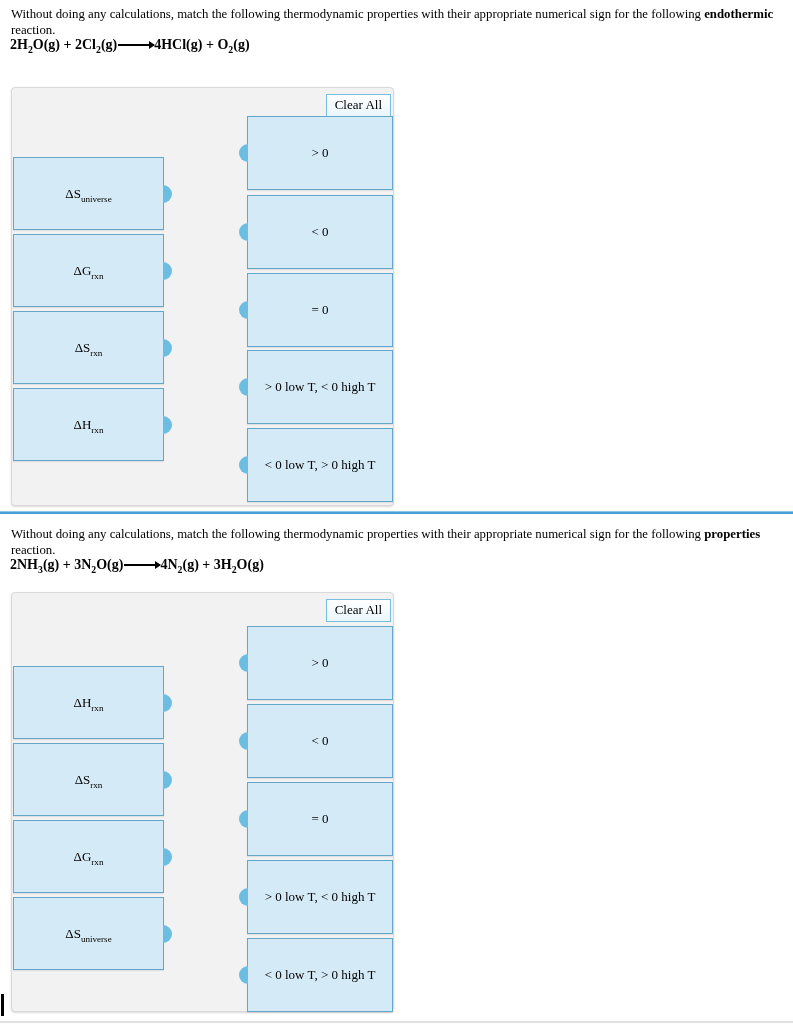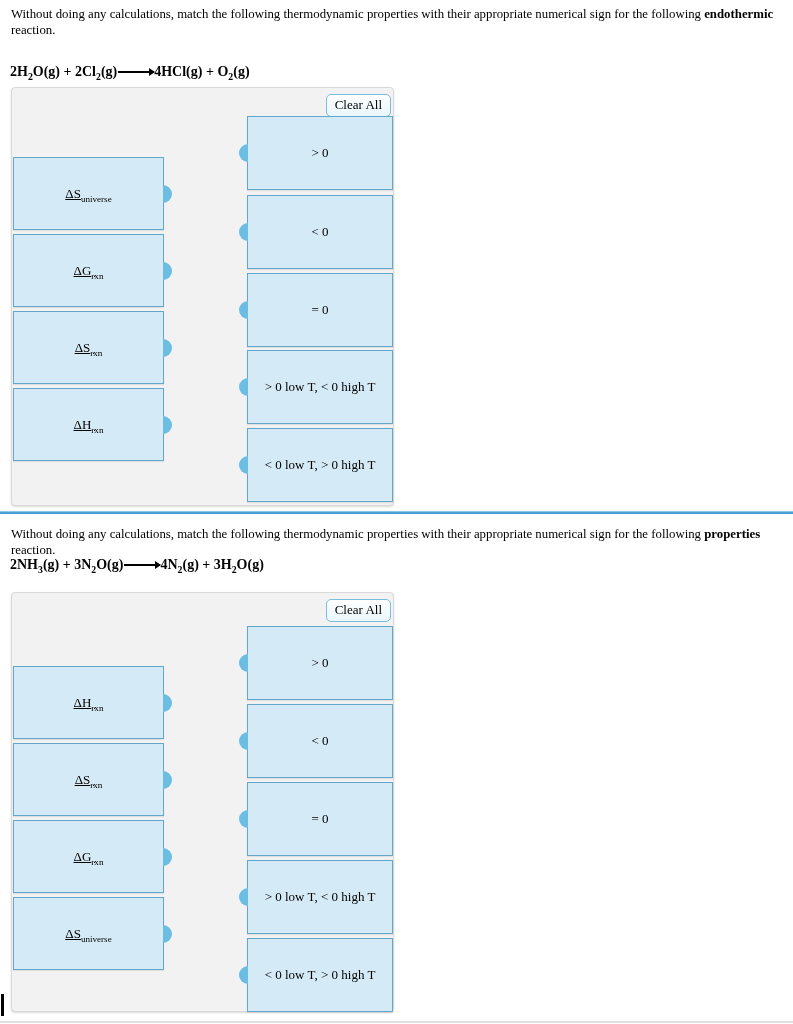--- a/index.html
+++ b/index.html
@@ -33,48 +33,48 @@
     position:absolute; left:11px; width:383px;
     background:var(--panel-bg); border:1px solid var(--panel-border);
     border-radius:4px; box-shadow:0 1px 2px rgba(0,0,0,0.15);
   }
   #panel1{top:87px; height:419px;}
   #panel2{top:592px; height:420px;}
   .clear-all{
     position:absolute; top:6px; right:2px; padding:2px 8px 3px;
     font-family:inherit; font-size:13px; color:#000;
     background:linear-gradient(#ffffff,#e9f6fc);
-    border:1px solid var(--button-border); border-radius:5px; cursor:pointer;
+    border:1px solid var(--button-border); border-radius:0; cursor:pointer;
   }
   .mbox{
     position:absolute; display:flex; align-items:center; justify-content:center;
     background:var(--box-fill); border:1.5px solid var(--box-border);
     font-size:13px; box-shadow:0 1px 1px rgba(0,0,0,0.08);
   }
-  .lbox{left:1px; width:151px; height:73px;text-decoration:underline;}
+  .lbox{left:1px; width:151px; height:73px;}
   .rbox{left:235px; width:146px; height:74px;}
   .rbox .rlabel{padding:0 4px; text-align:center; white-space:nowrap;}
   .connector{
     position:absolute; top:50%; transform:translateY(-50%);
     width:9px; height:18px; background:var(--connector);
   }
   .connector.out-right{right:-9px; border-radius:0 9px 9px 0;}
   .connector.out-left{left:-9px; border-radius:9px 0 0 9px;}
   .divider{
     position:absolute; left:0; top:511px; width:793px; height:3px;
     background:var(--divider); border-top:1px solid #8cc6e6;
   }
   .bottom-rule{
     position:absolute; left:0; top:1021px; width:793px; height:2px; background:#e0e0e0;
   }
   .text-cursor{
     position:absolute; left:1px; top:994px; width:2.5px; height:22px; background:#000;
   }
   #q1-prompt{top:7px;}
-  #q1-formula{top:37px;margin-top:27px;}
+  #q1-formula{top:37px;}
   #q2-prompt{top:527px;}
   #q2-formula{top:557px;text-align:right;}
 </style>
 </head>
 <body>
 
 <p class="prompt" id="q1-prompt"><span>Without doing any calculations, match the following thermodynamic properties with their appropriate numerical sign for the following </span><b>endothermic</b><span> reaction.</span></p>
 
 <p class="formula" id="q1-formula"><span>2H</span><sub>2</sub><span>O(g) + 2Cl</span><sub>2</sub><span>(g)</span><span class="rxn-arrow"></span><span>4HCl(g) + O</span><sub>2</sub><span>(g)</span></p>
 

